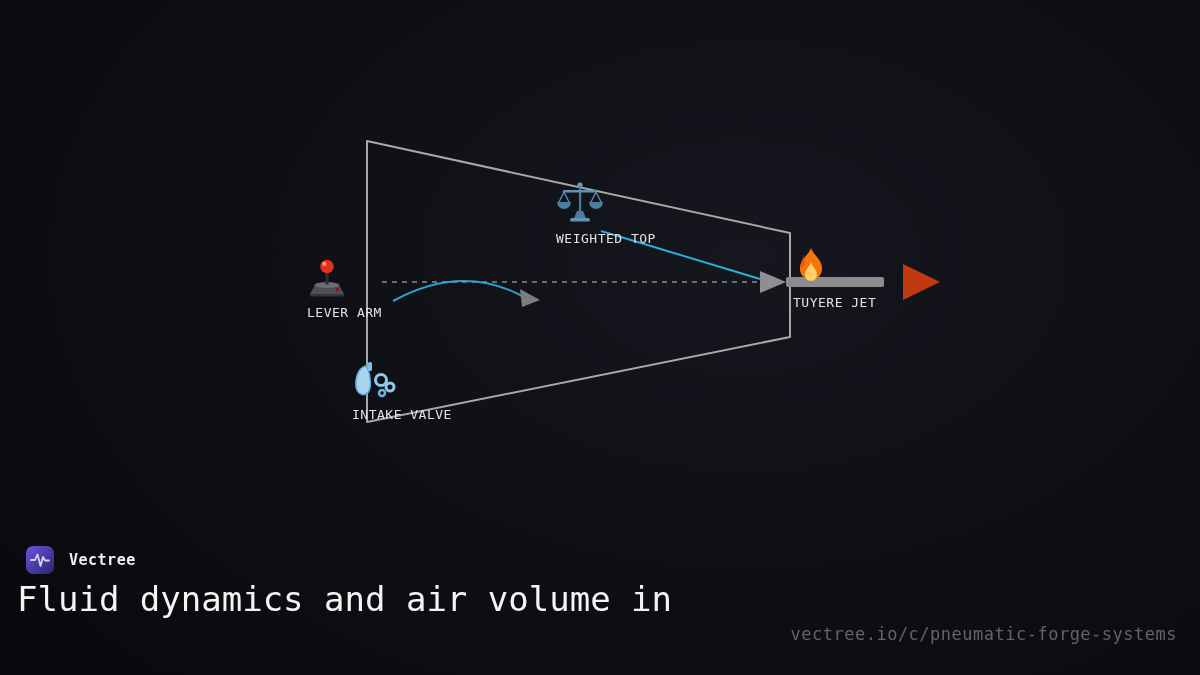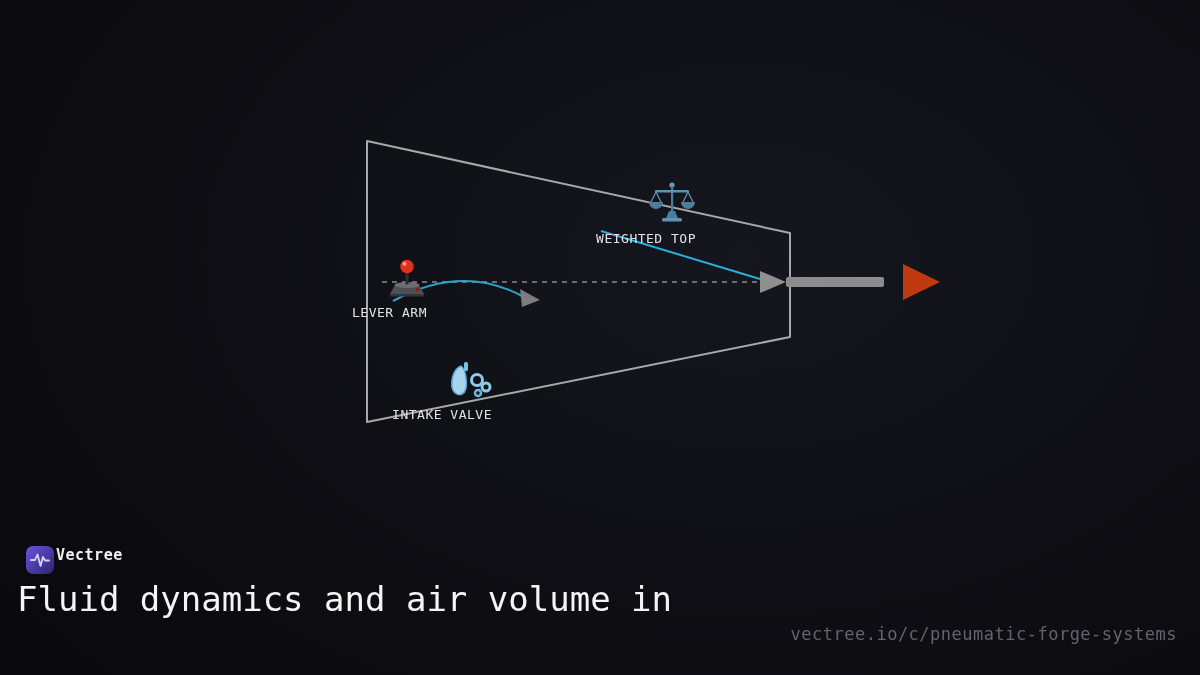--- a/index.html
+++ b/index.html
@@ -15,36 +15,36 @@
   .lines-overlay {
     position: absolute;
     left: 0; top: 0;
     width: 1200px; height: 675px;
     pointer-events: none;
   }
   .node {
     position: absolute;
     display: flex;
     flex-direction: column;
-    align-items: flex-end;
+    align-items: flex-start;
     gap: 7px;
   }
   .node-label {
     font-size: 13px;
     letter-spacing: 0.5px;
     color: #e2e2e2;
     white-space: nowrap;
   }
   .brand-row {
     position: absolute;
     left: 26px;
     top: 546px;
     display: flex;
-    align-items: flex-start;
-    gap: 2px;
+    align-items: center;
+    gap: 15px;
   }
   .brand-name {
     font-size: 15px;
     font-weight: bold;
     color: #f0f0f0;
     letter-spacing: 0.5px;
   }
   .page-title {
     position: absolute;
     left: 17px;
@@ -120,20 +120,28 @@
       <path d="M13 6 C6 9 3 18 4 27 C5 33 10 36 14 34 C18 32 19 25 18 18 C17.5 13 16 8 13 6 Z" fill="#a8d4ef" stroke="#5fa8d6" stroke-width="1.5"></path>
       <rect x="16" y="2" width="4" height="9" rx="1.6" fill="#7cc0e6"></rect>
       <circle cx="29" cy="20" r="5.5" fill="none" stroke="#8ec9ea" stroke-width="3"></circle>
       <circle cx="38" cy="27" r="4" fill="none" stroke="#8ec9ea" stroke-width="3"></circle>
       <circle cx="30" cy="33" r="3" fill="none" stroke="#6fb5de" stroke-width="2.5"></circle>
     </svg>
     <div class="node-label">INTAKE VALVE</div>
   </div>
 
 
+  <div class="node" style="left:793px; top:246px; width:140px;">
+    <svg width="36" height="42" viewBox="0 0 36 42">
+      <path d="M18 2 C21 10 29 13 29 23 A11 11 0 0 1 7 23 C7 13 15 10 18 2 Z" fill="#f4760c"></path>
+      <path d="M11 9 C9 13 7.5 16 7.5 22 L12 20 Z" fill="#e8420e" opacity="0.55"></path>
+      <path d="M18 16 C19.5 21.5 24 23 24 29 A6 6 0 0 1 12 29 C12 23 16.5 21.5 18 16 Z" fill="#ffd166"></path>
+    </svg>
+    <div class="node-label">TUYERE JET</div>
+  </div>
 
   <div class="brand-row">
     <svg width="28" height="28" viewBox="0 0 28 28">
       <defs>
         <linearGradient id="logoGrad" x1="0" y1="0" x2="1" y2="1">
           <stop offset="0" stop-color="#6a55e0"></stop>
           <stop offset="1" stop-color="#2b2370"></stop>
         </linearGradient>
       </defs>
       <rect width="28" height="28" rx="7" fill="url(#logoGrad)"></rect>

